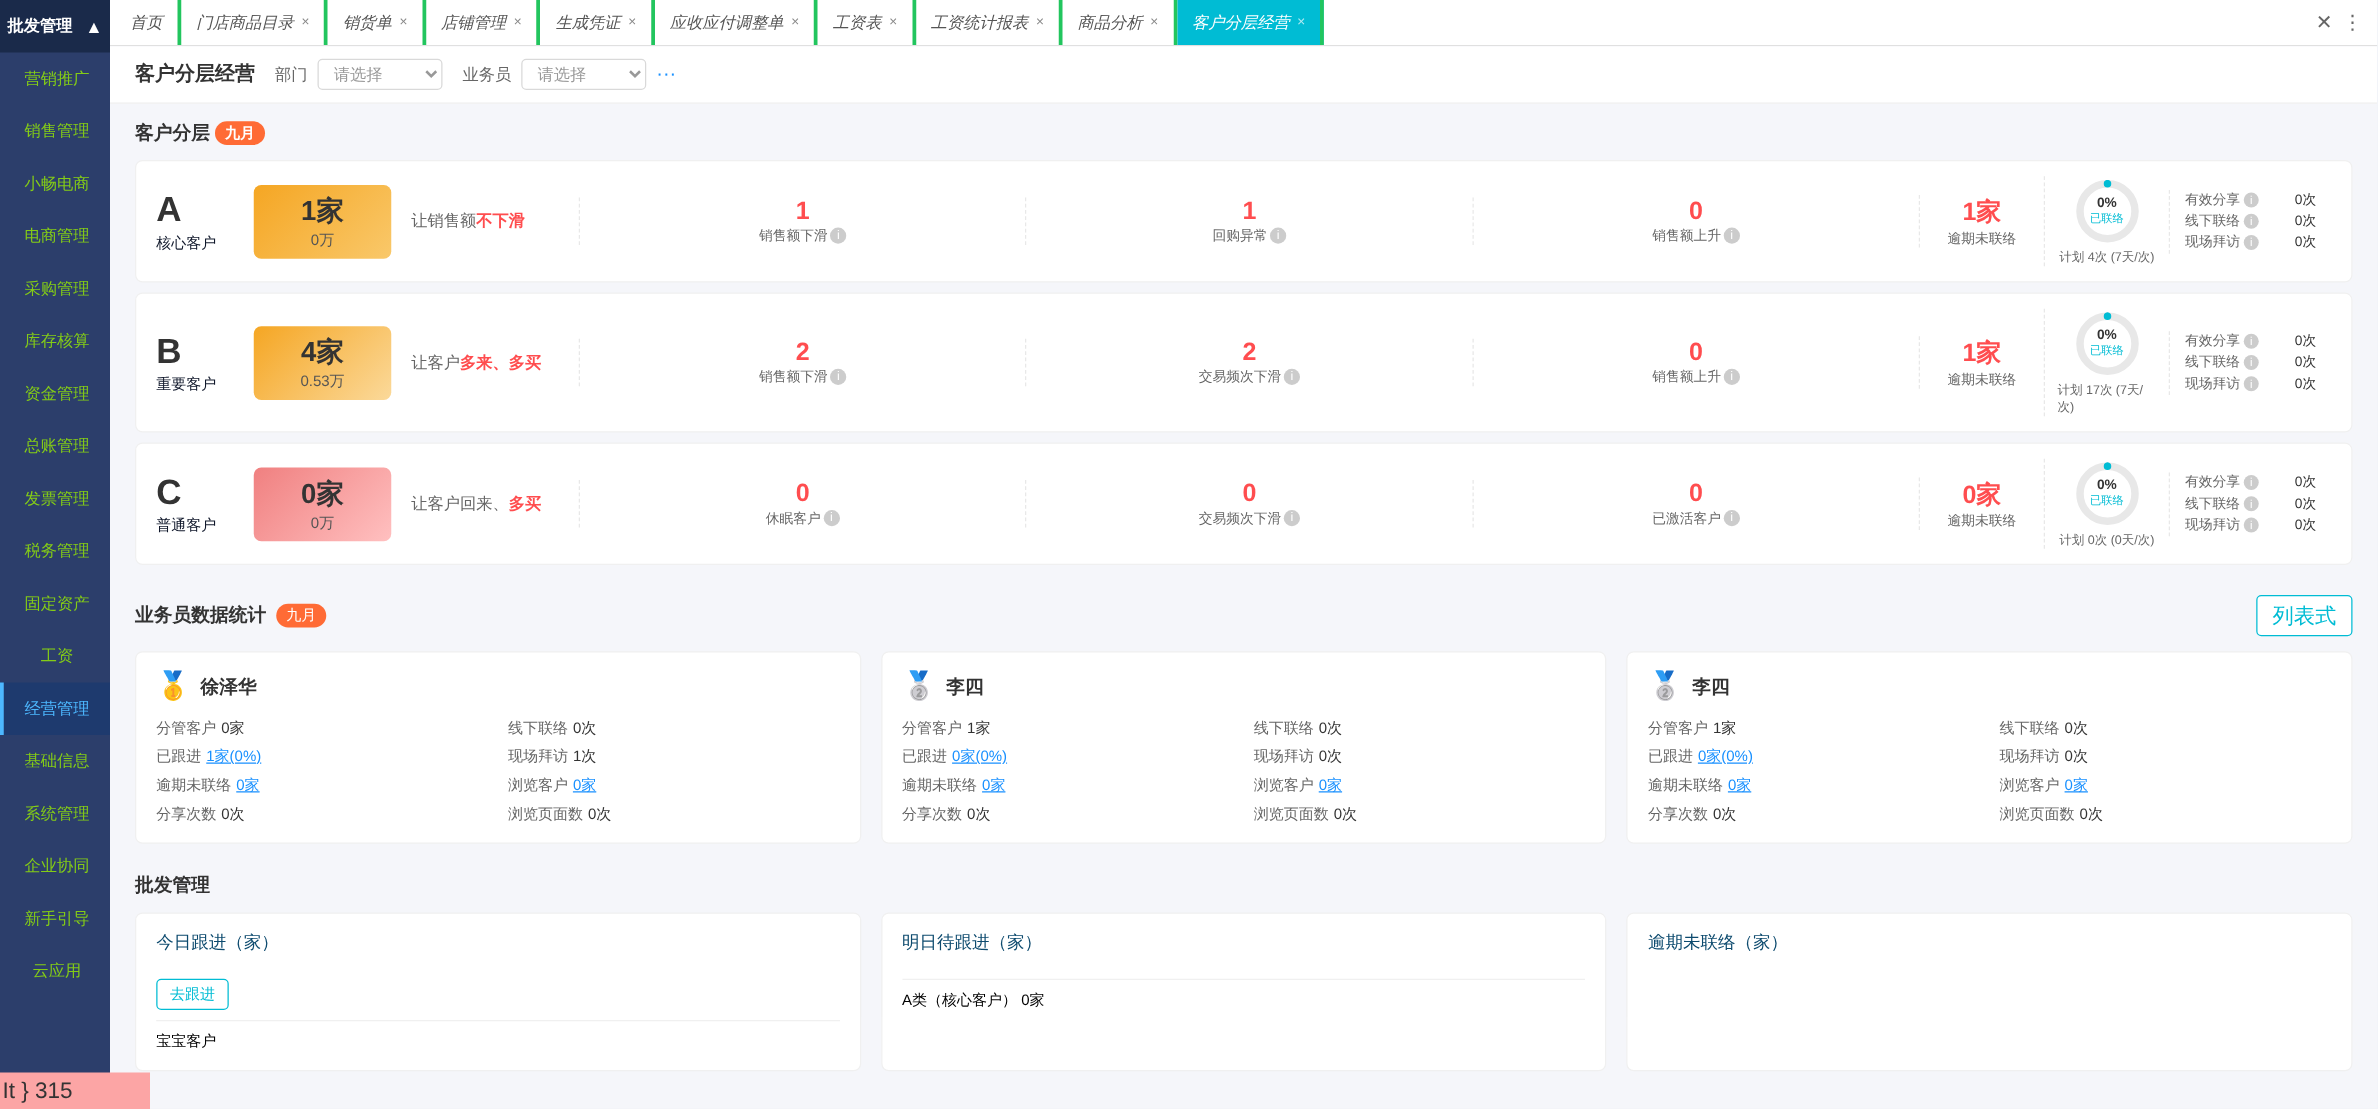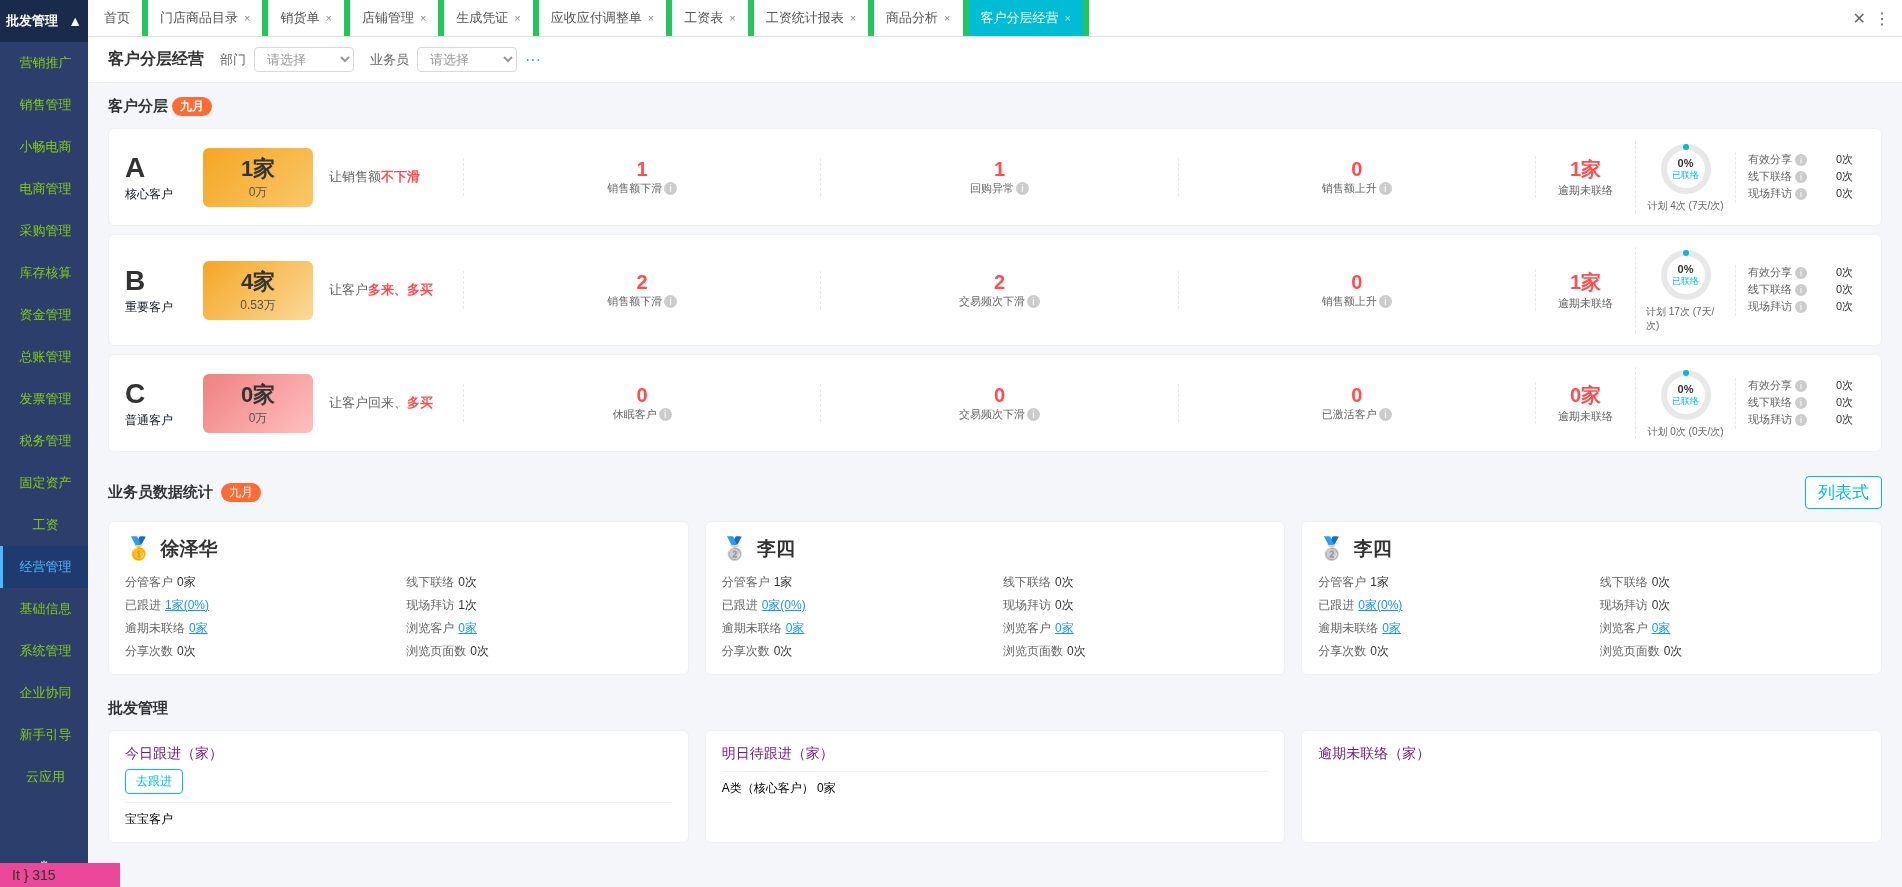--- a/index.html
+++ b/index.html
@@ -64,23 +64,24 @@
       overflow: hidden;
     }
     .tab {
       padding: 0 12px;
       height: 36px;
       display: flex;
       align-items: center;
       font-size: 13px;
       color: #555;
       cursor: pointer;
-      border-right: 6px solid #22c55e;
+      border-right: 3px solid #22c55e;
       white-space: nowrap;
       flex-shrink: 0;
+      font-style: italic;
     }
     .tab.active { background: #00bcd4; color: #fff; }
     .tab .tab-close {
       margin-left: 6px;
       font-size: 11px;
       opacity: 0.7;
     }
     .tab-actions {
       margin-left: auto;
       display: flex;
@@ -284,21 +285,21 @@
       padding: 14px 16px;
       border: 1px solid #f0f0f0;
     }
     .biz-card-header {
       display: flex;
       align-items: center;
       gap: 8px;
       margin-bottom: 12px;
     }
     .medal-icon { font-size: 22px; }
-    .biz-name { font-size: 19px; font-weight: bold; color: #333; }
+    .biz-name { font-size: 15px; font-weight: bold; color: #333; }
     .biz-stats-grid {
       display: grid;
       grid-template-columns: 1fr 1fr;
       gap: 6px 16px;
       font-size: 12px;
     }
     .biz-stat-row { display: flex; align-items: center; gap: 4px; color: #666; }
     .biz-stat-val { color: #1890ff; text-decoration: underline; cursor: pointer; font-size: 12px; }
     .biz-stat-plain { color: #333; font-size: 12px; }
 
@@ -311,43 +312,43 @@
       display: grid;
       grid-template-columns: repeat(3, 1fr);
       gap: 16px;
     }
     .follow-card {
       background: #fff;
       border-radius: 6px;
       padding: 14px 16px;
       border: 1px solid #f0f0f0;
     }
-    .follow-card-title { font-size: 14px; color: #701a75; margin-bottom: 6px; font-weight: 500; }
+    .follow-card-title { font-size: 14px; color: #0c4a6e; margin-bottom: 20px; font-weight: 500; }
     .follow-btn {
       border: 1px solid #00bcd4;
       color: #00bcd4;
       background: #fff;
       border-radius: 4px;
       padding: 3px 10px;
       font-size: 12px;
       cursor: pointer;
       display: inline-block;
     }
     .follow-sub-label { font-size: 12px; color: #000000; margin-top: 6px; }
 
     .divider-h { border: none; border-top: 1px solid #f0f0f0; margin: 8px 0; }
 
     
     .bottom-bar {
       position: fixed;
       bottom: 0;
       left: 0;
-      background: #ec4899;
-      padding: 4px 12px;
-      font-size: 14px;
+      background: #fca5a5;
+      padding: 4px 2px;
+      font-size: 18px;
       color: #333;
       z-index: 100;
       min-width: 120px;
     }
   </style>
 </head>
 <body>
 
 <div class="sidebar">
   <div class="sidebar-header">

